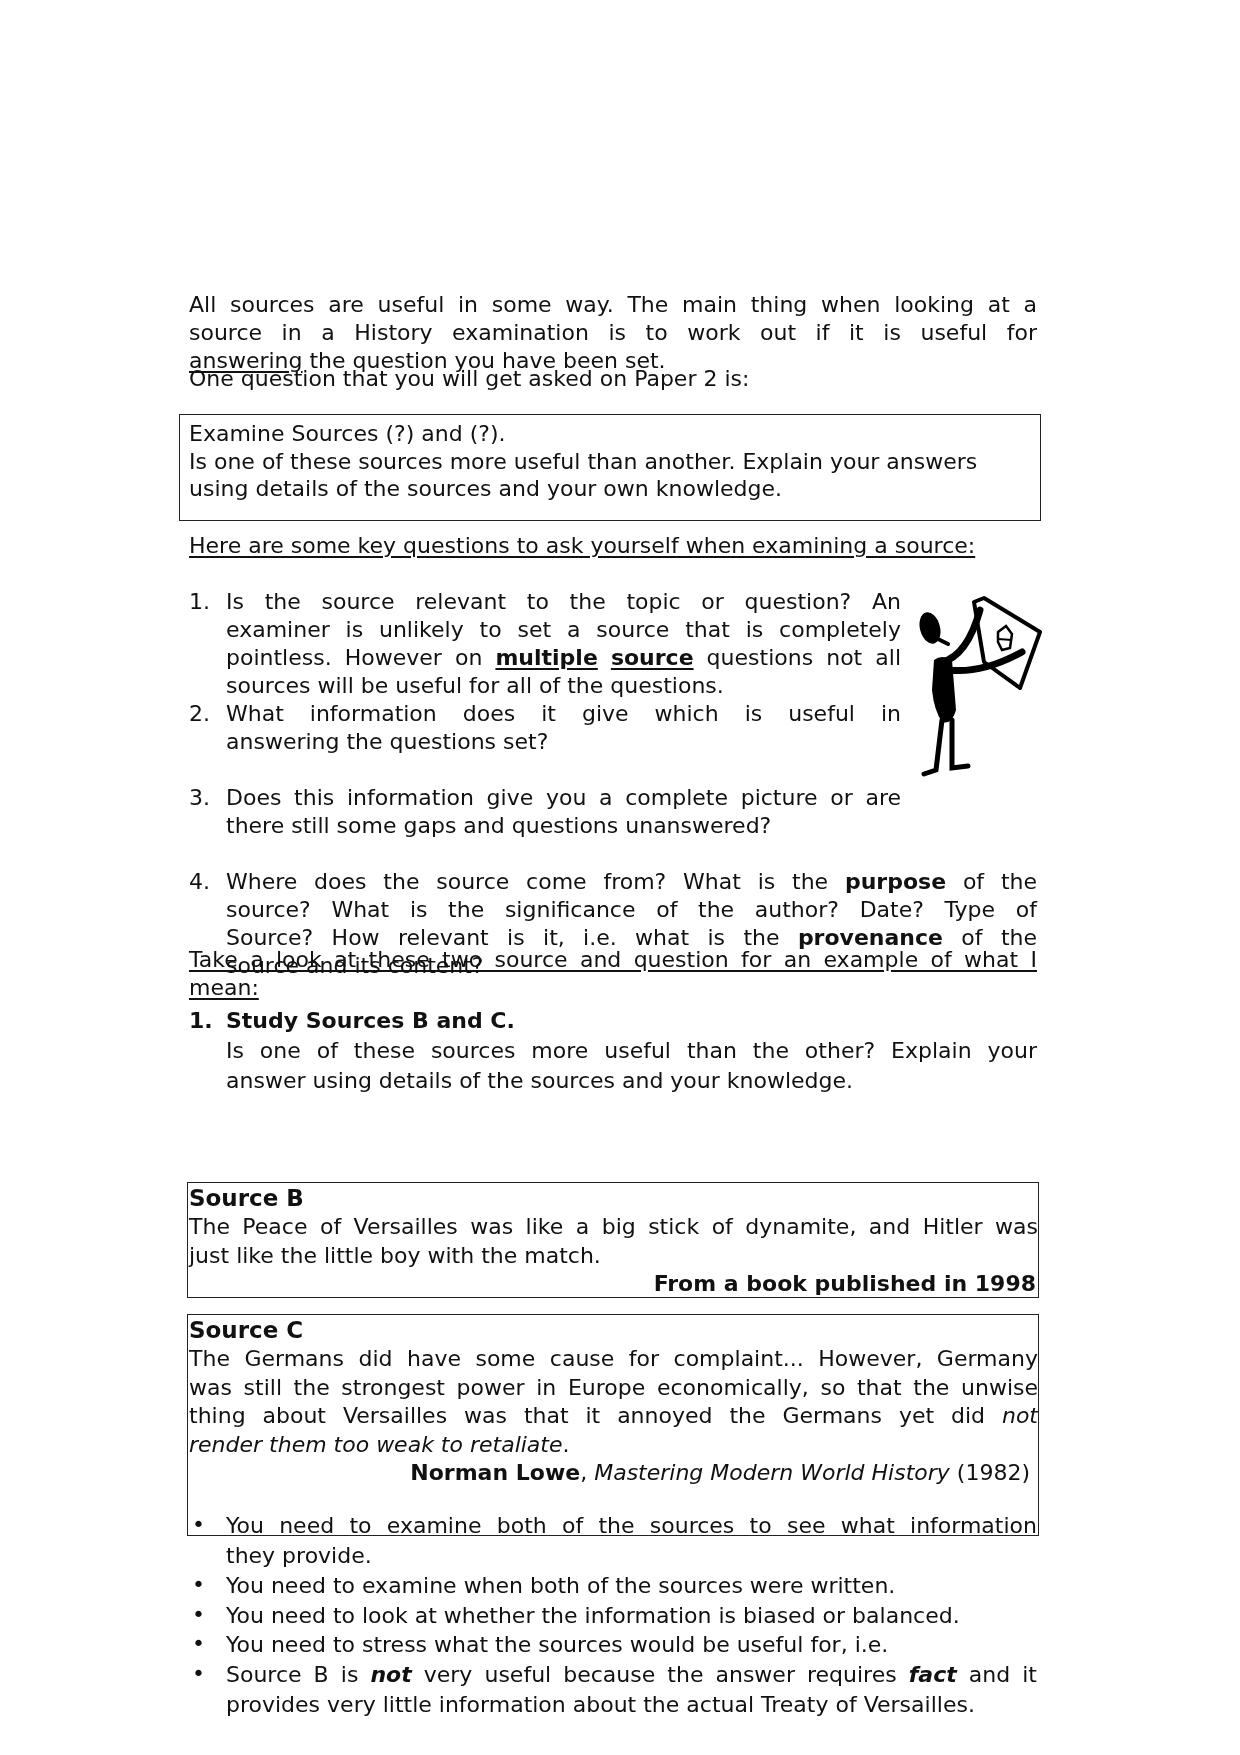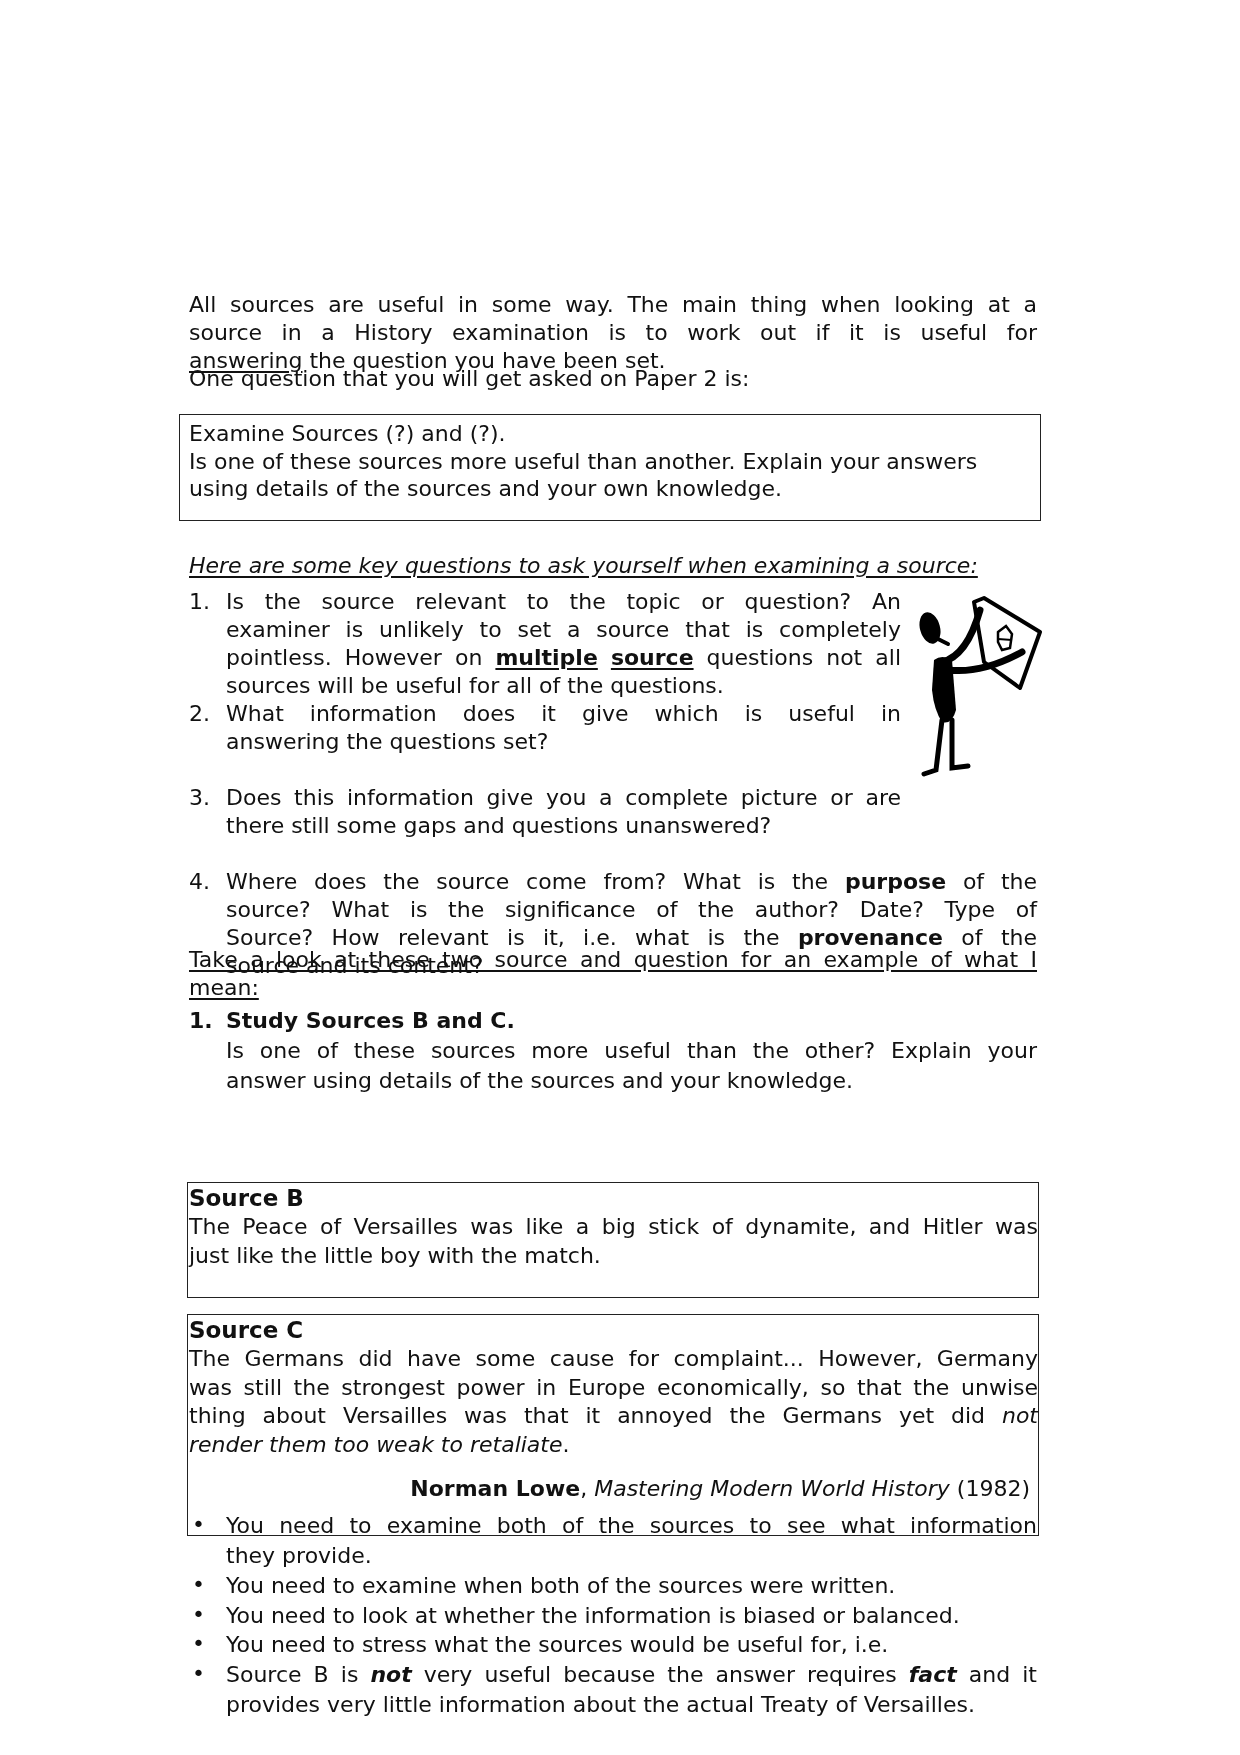--- a/index.html
+++ b/index.html
@@ -42,21 +42,21 @@
   </div>
 
   <div class="abs para" style="top:365px;">One question that you will get asked on Paper 2 is:</div>
 
   <div class="abs qbox">
     <div>Examine Sources (?) and (?).</div>
     <div>Is one of these sources more useful than another. Explain your answers</div>
     <div>using details of the sources and your own knowledge.</div>
   </div>
 
-  <div class="abs para u" style="top:552px;font-style:italic;">Here are some key questions to ask yourself when examining a source:</div>
+  <div class="abs para u" style="top:532px;">Here are some key questions to ask yourself when examining a source:</div>
 
   <div class="li" style="top:588px; width:712px;">
     <span class="list-num">1.</span>
     <div class="txt">
       <div class="jl">Is the source relevant to the topic or question? An</div>
       <div class="jl">examiner is unlikely to set a source that is completely</div>
       <div class="jl"><span>pointless. However on </span><b class="u">multiple</b> <b class="u">source</b><span> questions not all</span></div>
       <div>sources will be useful for all of the questions.</div>
     </div>
   </div>
@@ -118,29 +118,30 @@
       <div class="b">Study Sources B and C.</div>
       <div class="jl" style="line-height:32px;">Is one of these sources more useful than the other? Explain your</div>
       <div style="line-height:28px;">answer using details of the sources and your knowledge.</div>
     </div>
   </div>
 
   <div class="abs srcbox" style="top:1182px; height:116px;">
     <div class="h">Source B</div>
     <div class="t jl">The Peace of Versailles was like a big stick of dynamite, and Hitler was</div>
     <div class="t">just like the little boy with the match.</div>
+    <div class="attr b">From a book published in 1998</div>
   </div>
 
   <div class="abs srcbox" style="top:1314px; height:222px;">
     <div class="h">Source C</div>
     <div class="t jl">The Germans did have some cause for complaint...   However, Germany</div>
     <div class="t jl">was still the strongest power in Europe economically, so that the unwise</div>
     <div class="t jl"><span>thing about Versailles was that it annoyed the Germans yet did </span><i>not</i></div>
     <div class="t"><i>render them too weak to retaliate</i><span>.</span></div>
-    <div class="attr" style="padding-right:8px;margin-top:16px;"><b>Norman Lowe</b><span>, </span><i>Mastering Modern World History</i><span> (1982)</span></div>
+    <div class="attr" style="padding-right:8px;"><b>Norman Lowe</b><span>, </span><i>Mastering Modern World History</i><span> (1982)</span></div>
   </div>
 
   <div class="bullet" style="top:1511px;">
     <span class="dot">•</span>
     <div class="txt">
       <div class="jl">You need to examine both of the sources to see what information</div>
       <div>they provide.</div>
     </div>
   </div>
   <div class="bullet" style="top:1571px;">

